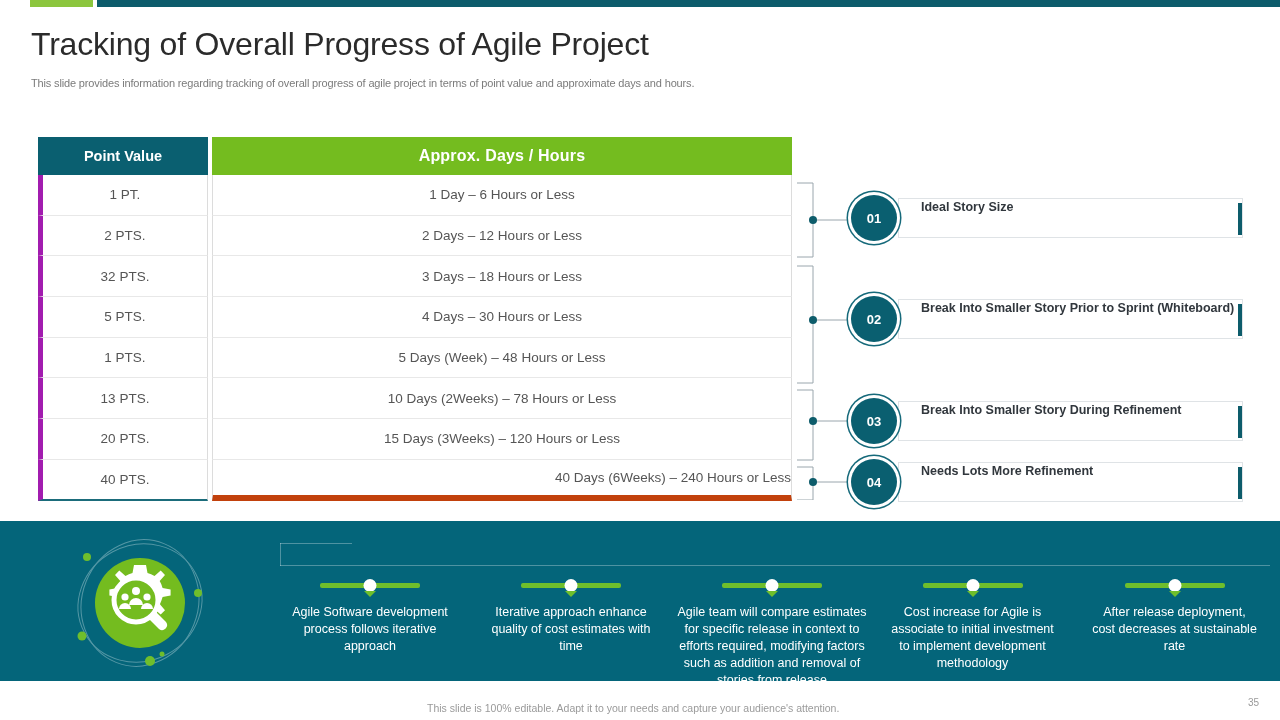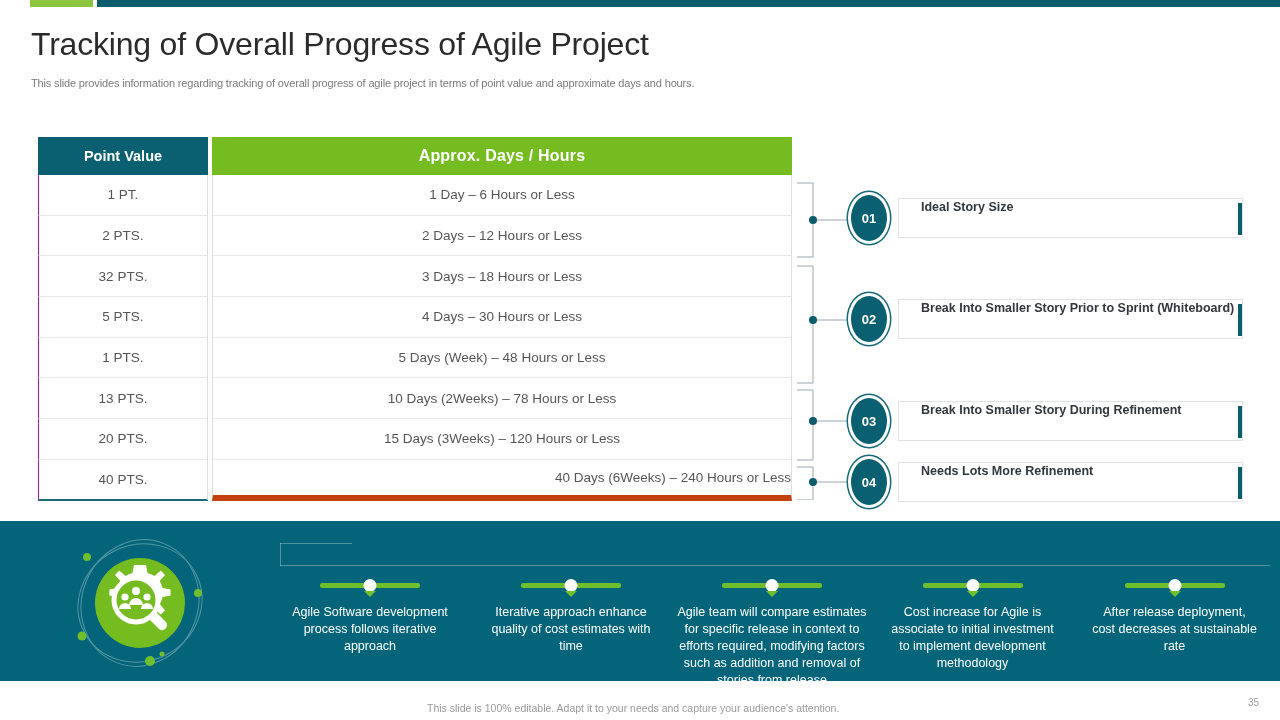--- a/index.html
+++ b/index.html
@@ -45,21 +45,21 @@
   .th-right {
     width: 580px; height: 38px; background: #74bc1f; color: #ffffff;
     font-size: 16px; font-weight: bold; text-align: center;
     vertical-align: middle; letter-spacing: 0.2px;
   }
   .gap-col { width: 4px; background: #ffffff; }
 
   .td-left {
     height: 40.7px; background: #ffffff; color: #555555;
     font-size: 13.5px; text-align: center; vertical-align: middle;
-    border-left: 1px solid #a21caf; border-right: 1px solid #dcdcdc;
+    border-left: 5px solid #a21caf; border-right: 1px solid #dcdcdc;
     border-bottom: 1px solid #e8e8e8;
   }
   .td-right {
     height: 40.7px; background: #ffffff; color: #555555;
     font-size: 13.5px; text-align: center; vertical-align: middle;
     border-left: 1px solid #dcdcdc; border-right: 1px solid #dcdcdc;
     border-bottom: 1px solid #e8e8e8;
   }
   tr:last-child .td-left  { border-bottom: 2px solid #1b6c7b; }
   tr:last-child .td-right { border-bottom: 6px solid #c2410c; text-align: right; }
@@ -76,21 +76,21 @@
   .card-accent {
     position: absolute; right: 0px; top: 4px; width: 4px; height: 32px;
     background: #0d5c6b;
   }
   .card-text {
     font-size: 12.5px; font-weight: bold; color: #31373d;
     padding-left: 22px; line-height: 1.3;
   }
 
   .badge {
-    position: absolute; width: 36px; height: 46px; border-radius: 50%;
+    position: absolute; width: 46px; height: 46px; border-radius: 50%;
     background: #0a5f70; color: #ffffff; font-size: 13px; font-weight: bold;
     display: flex; align-items: center; justify-content: center;
     box-shadow: 0 0 0 3px #ffffff, 0 0 0 4.5px #15697a;
     z-index: 3;
   }
 
   
   .band {
     position: absolute; left: 0; top: 521px; width: 1280px; height: 160px;
     background: #04657a;

